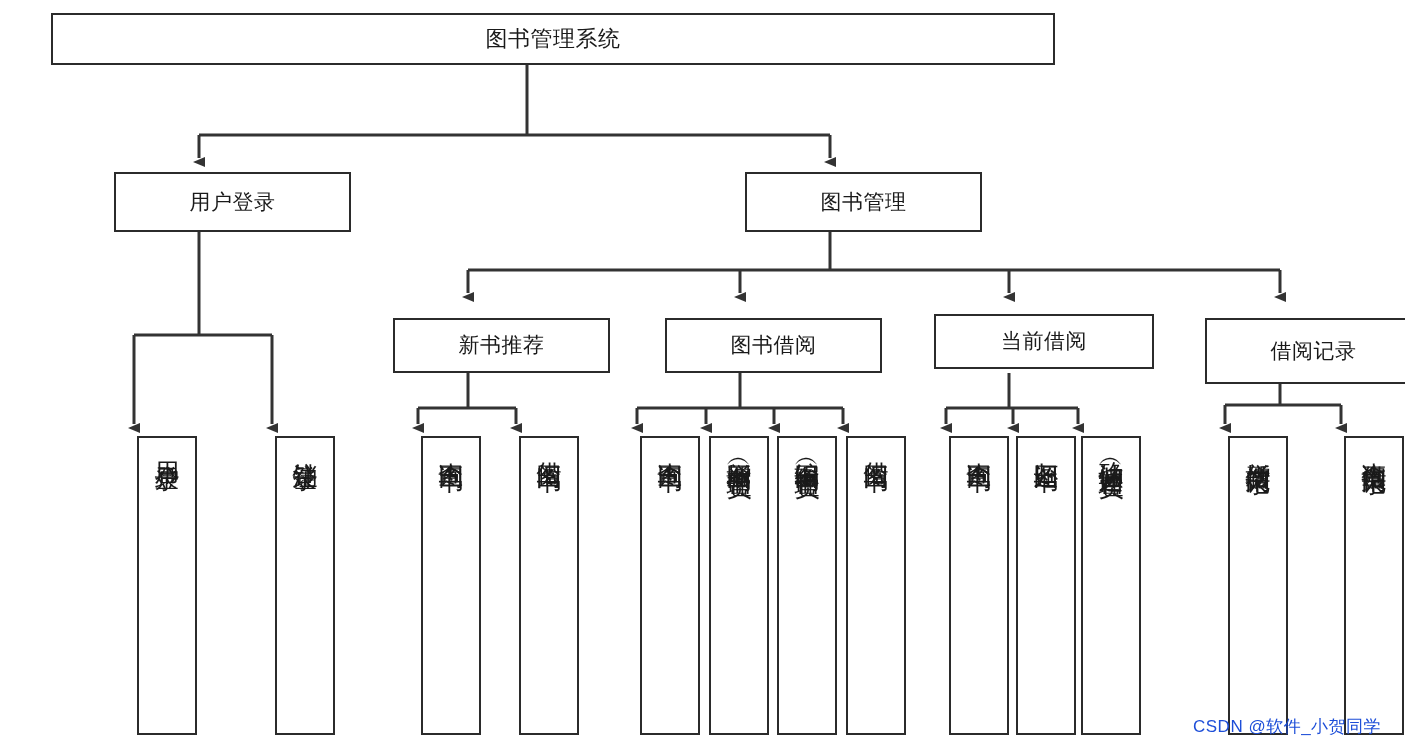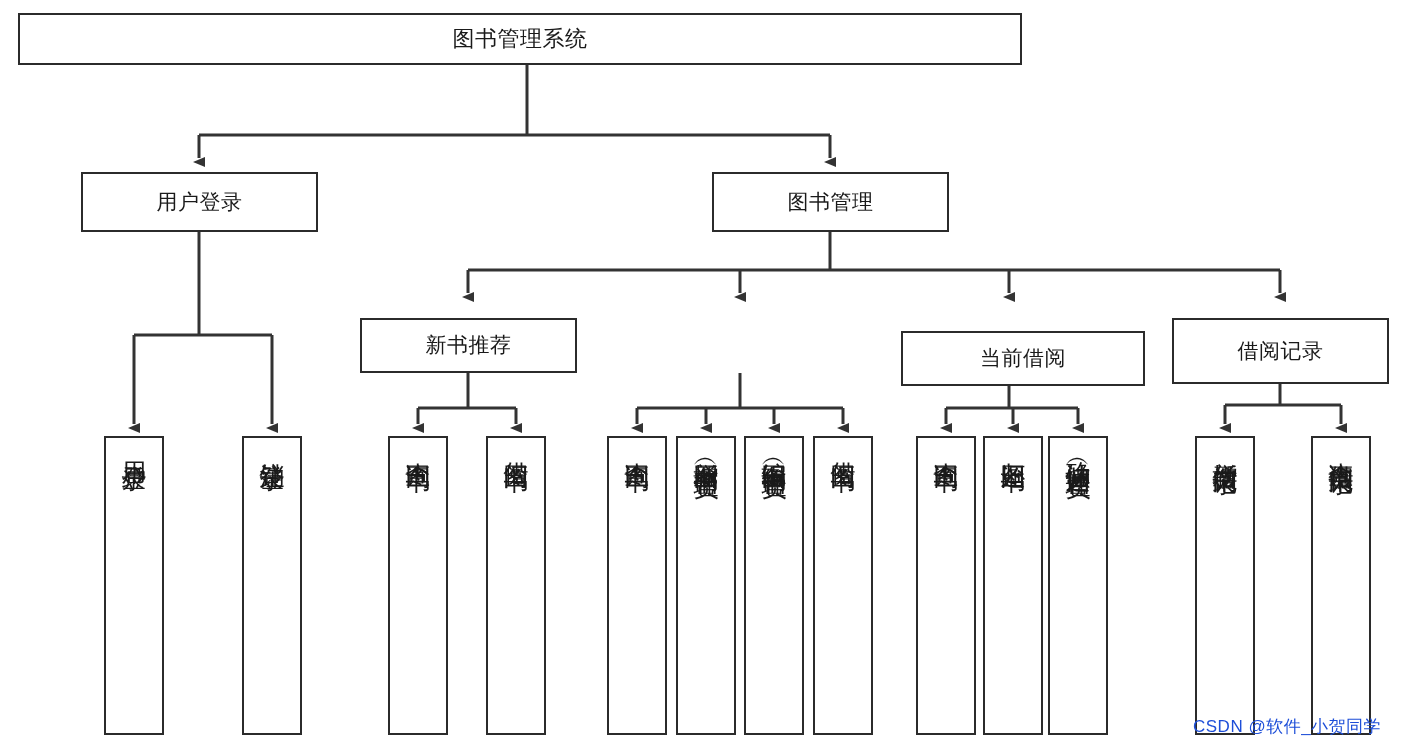--- a/index.html
+++ b/index.html
@@ -27,20 +27,21 @@
   }
   .node {
     position: absolute;
     box-sizing: border-box;
     background: #ffffff;
     border: 2px solid #2b2b2b;
     display: flex;
     align-items: center;
     justify-content: center;
     color: #1a1a1a;
+    margin-left: 33px;
   }
   .node .label {
     display: block;
     text-align: center;
     line-height: 1.18;
     white-space: pre;
   }
   .node.horiz .label {
     writing-mode: horizontal-tb;
     font-size: 21px;
@@ -128,21 +129,24 @@
   <div class="node horiz" style="left:81px; top:172px; width:237px; height:60px;">
     <span class="label">用户登录</span>
   </div>
   <div class="node horiz" style="left:360px; top:318px; width:217px; height:55px;">
     <span class="label">新书推荐</span>
   </div>
 
   <div class="node horiz" style="left:712px; top:172px; width:237px; height:60px;">
     <span class="label">图书管理</span>
   </div>
-  <div class="node horiz" style="left:901px; top:331px; width:244px; height:55px;">
+  <div class="node horiz" style="left:632px; top:318px; width:217px; height:55px;">
+    <span class="label">图书借阅</span>
+  </div>
+  <div class="node horiz" style="left:901px; top:314px; width:220px; height:55px;">
     <span class="label">当前借阅</span>
   </div>
   <div class="node horiz" style="left:1172px; top:318px; width:217px; height:66px;">
     <span class="label">借阅记录</span>
   </div>
 
   <div class="node vert" style="left:104px; top:436px; width:60px; height:299px;">
     <span class="label">用户登录</span>
   </div>
   <div class="node vert" style="left:242px; top:436px; width:60px; height:299px;">

